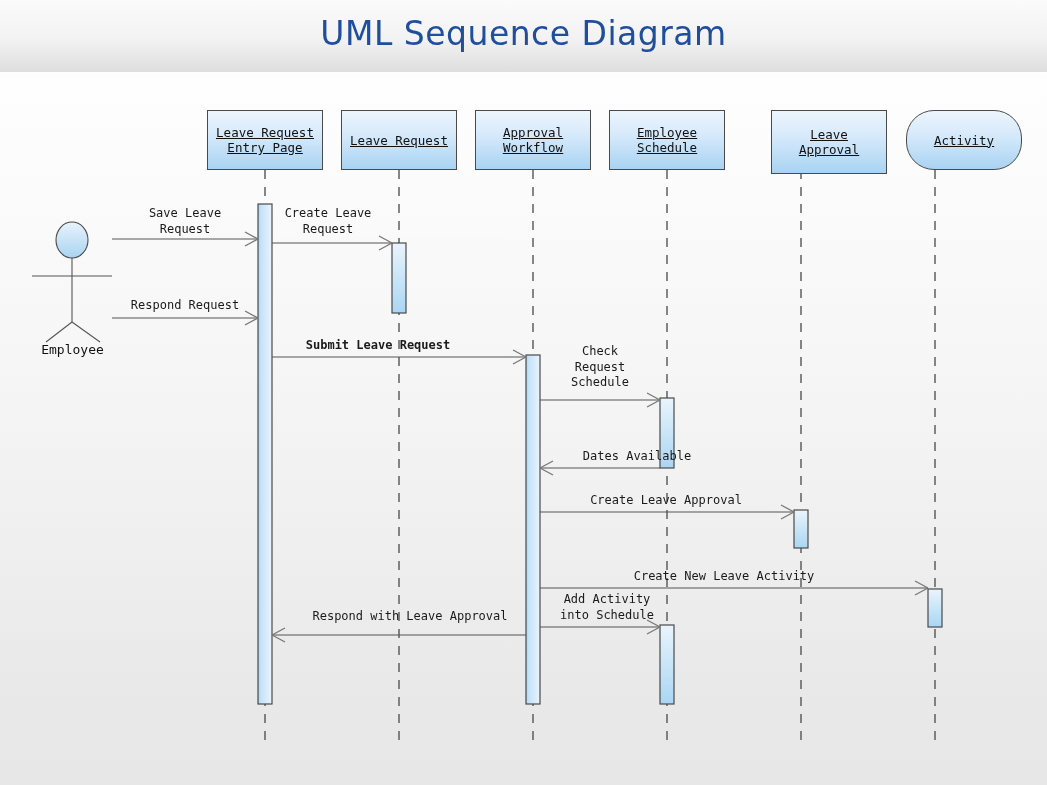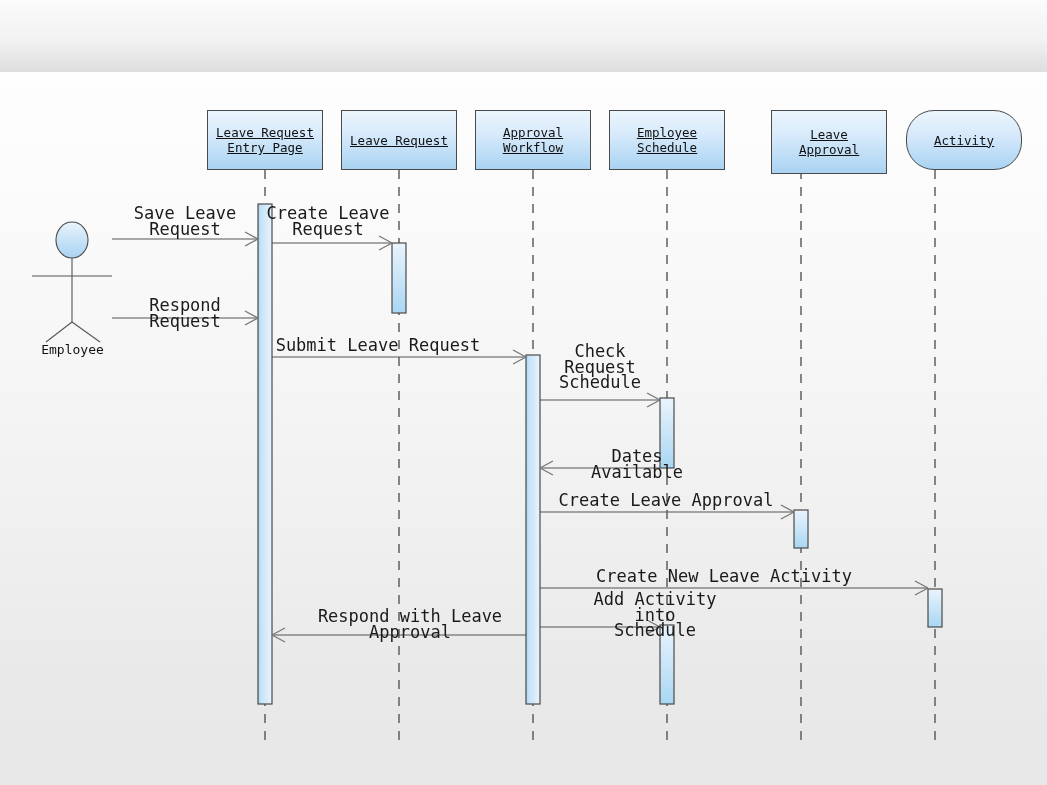--- a/index.html
+++ b/index.html
@@ -41,31 +41,32 @@
   .ll-box span{text-decoration:underline;white-space:pre-line;}
   
   #actor-label{
     position:absolute;left:0;top:342px;width:145px;text-align:center;
     font-family:"DejaVu Sans Mono", monospace;font-size:13px;color:#111;
   }
   
   .msg{
     position:absolute;
     font-family:"DejaVu Sans Mono", monospace;
-    font-size:17px;color:#1a1a1a;line-height:15.5px;
+    font-size:12px;color:#1a1a1a;line-height:15.5px;
     text-align:center;white-space:pre-line;
     pointer-events:none;
   }
 </style>
 </head>
 <body>
 
 <div id="page">
 
   <div id="header-band"></div>
+  <div id="page-title">UML Sequence Diagram</div>
 
   <svg id="canvas" width="1047" height="785" viewBox="0 0 1047 785" xmlns="http://www.w3.org/2000/svg">
     <defs>
       <linearGradient id="actGradH" x1="0" y1="0" x2="1" y2="0">
         <stop offset="0%" stop-color="#a9d6f3"></stop>
         <stop offset="22%" stop-color="#c5e3f8"></stop>
         <stop offset="100%" stop-color="#eaf4fd"></stop>
       </linearGradient>
       <linearGradient id="actGradV" x1="0" y1="0" x2="0" y2="1">
         <stop offset="0%" stop-color="#eaf4fd"></stop>
@@ -182,25 +183,25 @@
     </div>
 
   <div id="actor-label">Employee</div>
 
   <div id="message-labels">
       <div class="msg" style="left: 120px; top: 206px; width: 130px;">Save Leave
 Request</div>
       <div class="msg" style="left: 263px; top: 206px; width: 130px;">Create Leave
 Request</div>
       <div class="msg" style="left: 110px; top: 298px; width: 150px;">Respond  Request</div>
-      <div class="msg" style="left: 268px; top: 338px; width: 220px;">Submit  Leave Request</div>
+      <div class="msg" style="left: 268px; top: 338px; width: 220px; font-weight: bold;">Submit  Leave Request</div>
       <div class="msg" style="left: 540px; top: 344px; width: 120px;">Check
 Request
 Schedule</div>
       <div class="msg" style="left: 540px; top: 449px; width: 130px; padding-left: 32px;">Dates Available</div>
       <div class="msg" style="left: 556px; top: 493px; width: 220px;">Create Leave Approval</div>
       <div class="msg" style="left: 594px; top: 569px; width: 260px;">Create New Leave Activity</div>
-      <div class="msg" style="left: 542px; top: 592px; width: 130px; margin-left: 48px;">Add Activity
+      <div class="msg" style="left: 542px; top: 592px; width: 130px;">Add Activity
 into Schedule</div>
       <div class="msg" style="left: 280px; top: 609px; width: 260px;">Respond with Leave Approval</div>
     </div>
 
 </div>
 
 </body></html>

